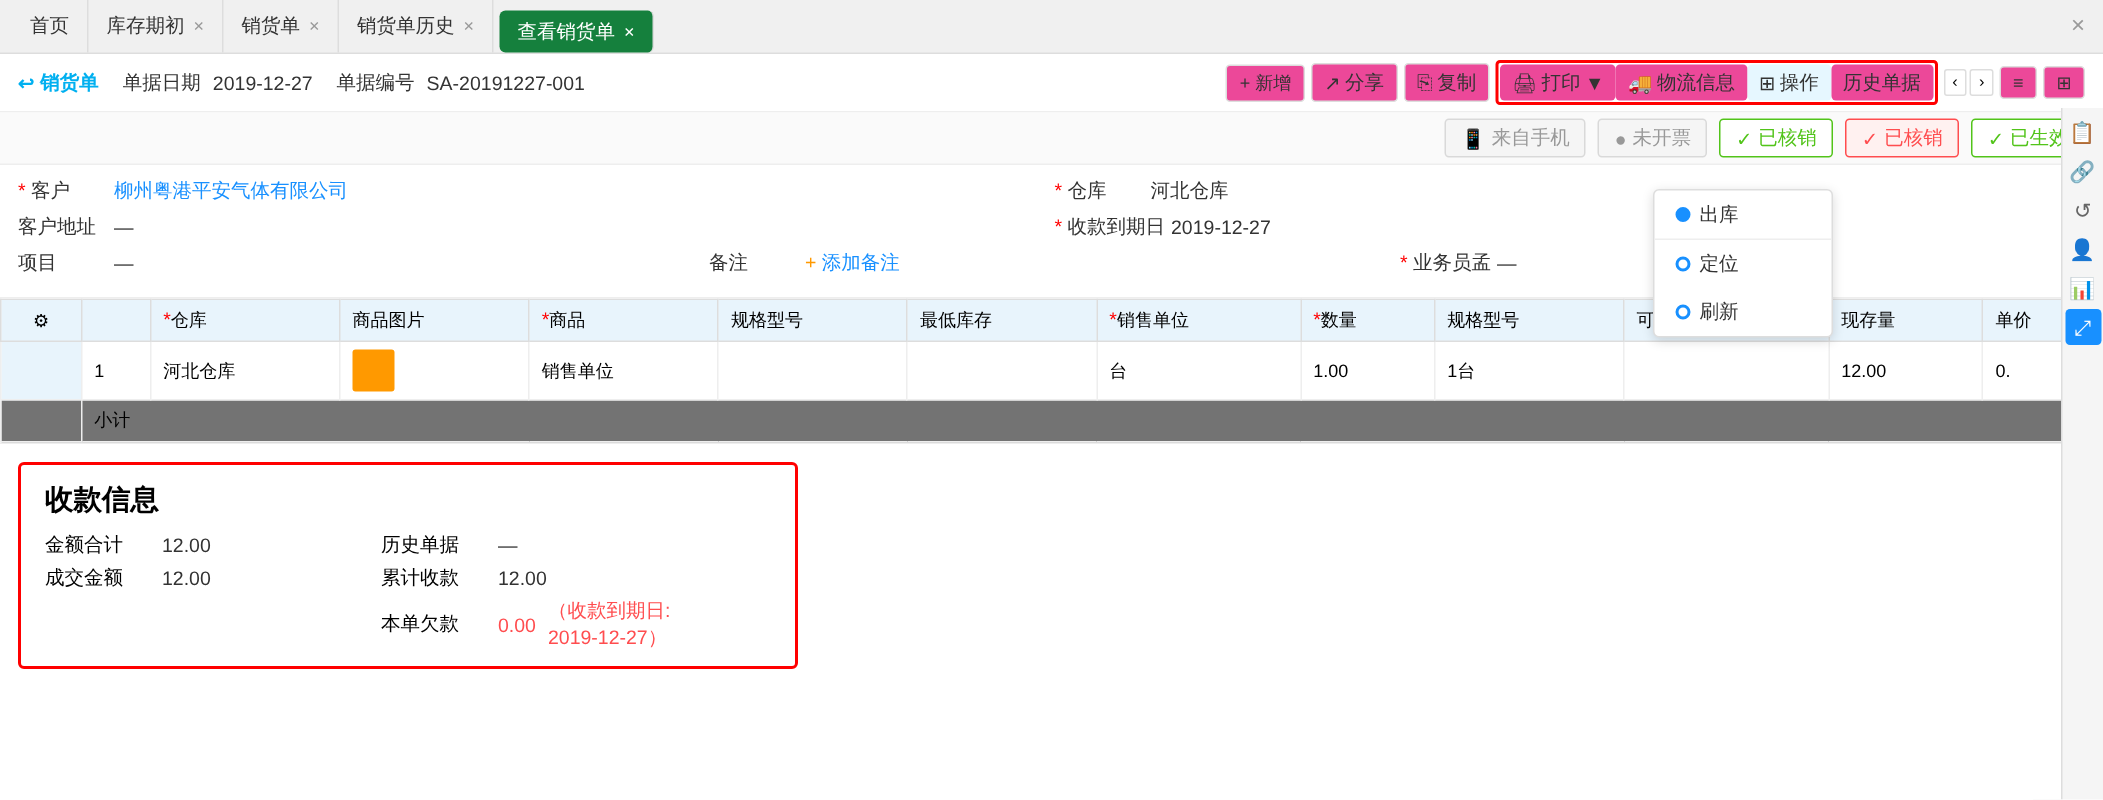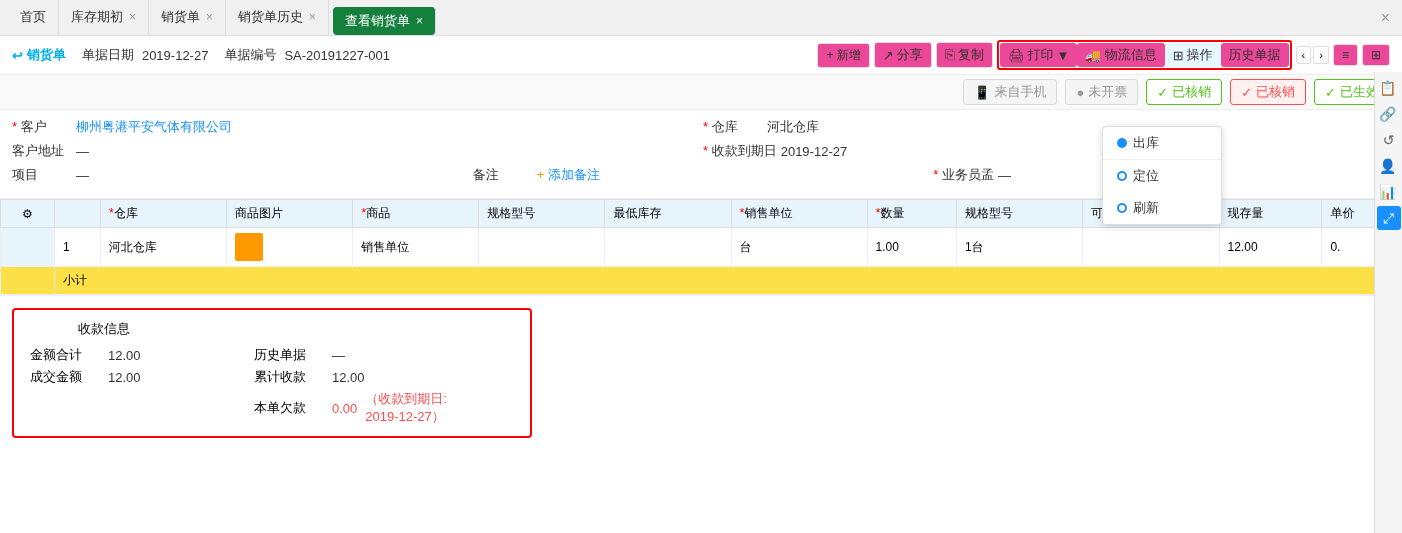--- a/index.html
+++ b/index.html
@@ -45,30 +45,30 @@
     .form-label { color: #333; white-space: nowrap; min-width: 60px; }
     .form-label.required::before { content: '* '; color: red; }
     .form-value { color: #333; }
     .form-value.blue-link { color: #1890ff; cursor: pointer; }
 
     
     .table-wrapper { overflow-x: auto; border-bottom: 1px solid #eee; }
     table { width: 100%; border-collapse: collapse; }
     th { background: #e8f4fc; padding: 5px 8px; text-align: left; border: 1px solid #ddd; font-weight: normal; white-space: nowrap; font-size: 12px; }
     td { padding: 5px 8px; border: 1px solid #eee; font-size: 12px; white-space: nowrap; }
-    tr.subtotal td { background: #fde047; }
+    tr.subtotal td { background: #737373; }
     .gear-col { background: #e8f4fc; text-align: center; }
     .product-img { width: 28px; height: 28px; background: #ff9900; border-radius: 2px; }
 
     
     .payment-box {
       margin: 8px 12px; border: 2px solid red; border-radius: 4px; padding: 10px 16px;
       display: inline-block; min-width: 520px; background: #fff;
     }
-    .payment-title { font-weight: normal; margin-bottom: 8px; font-size: 13px; margin-left: 48px; }
+    .payment-title { font-weight: bold; margin-bottom: 8px; font-size: 19px; }
     .payment-row { display: flex; gap: 8px; align-items: center; }
     .payment-label { color: #000000; min-width: 70px; }
     .payment-value { color: #333; }
     .payment-value.red { color: #ff4d4f; }
 
     
     .dropdown-menu {
       position: absolute; top: 90px; right: 180px; background: #fff; border: 1px solid #ddd;
       border-radius: 4px; box-shadow: 0 2px 8px rgba(0,0,0,0.15); min-width: 120px; z-index: 100;
     }

